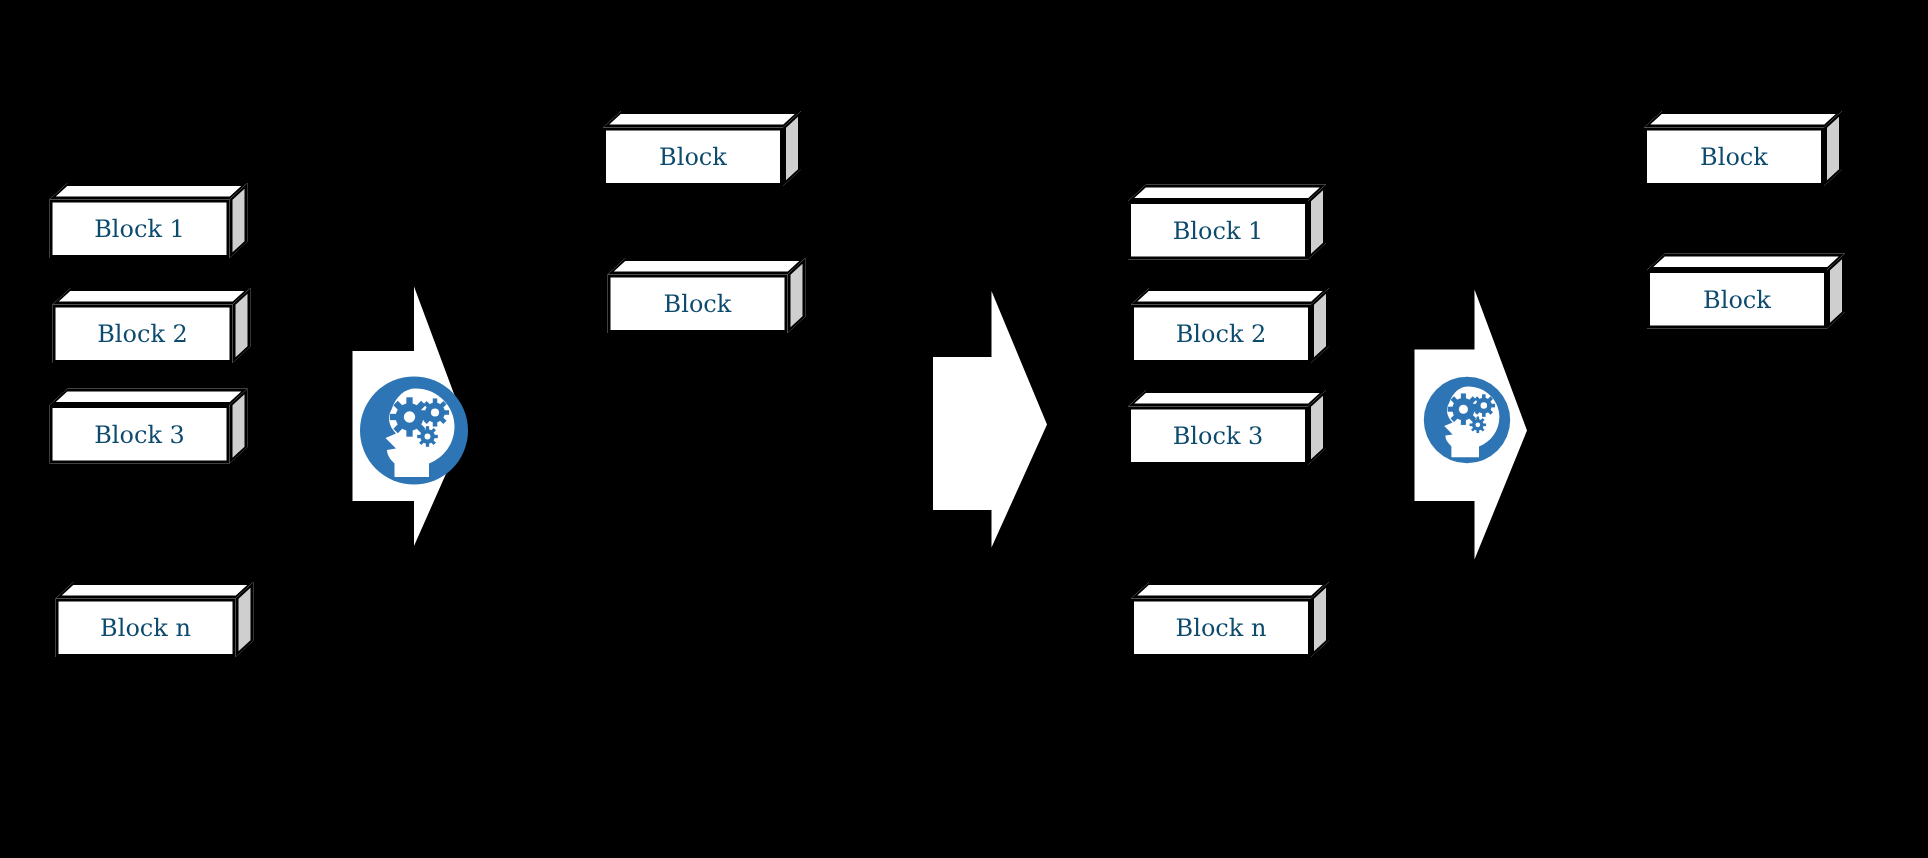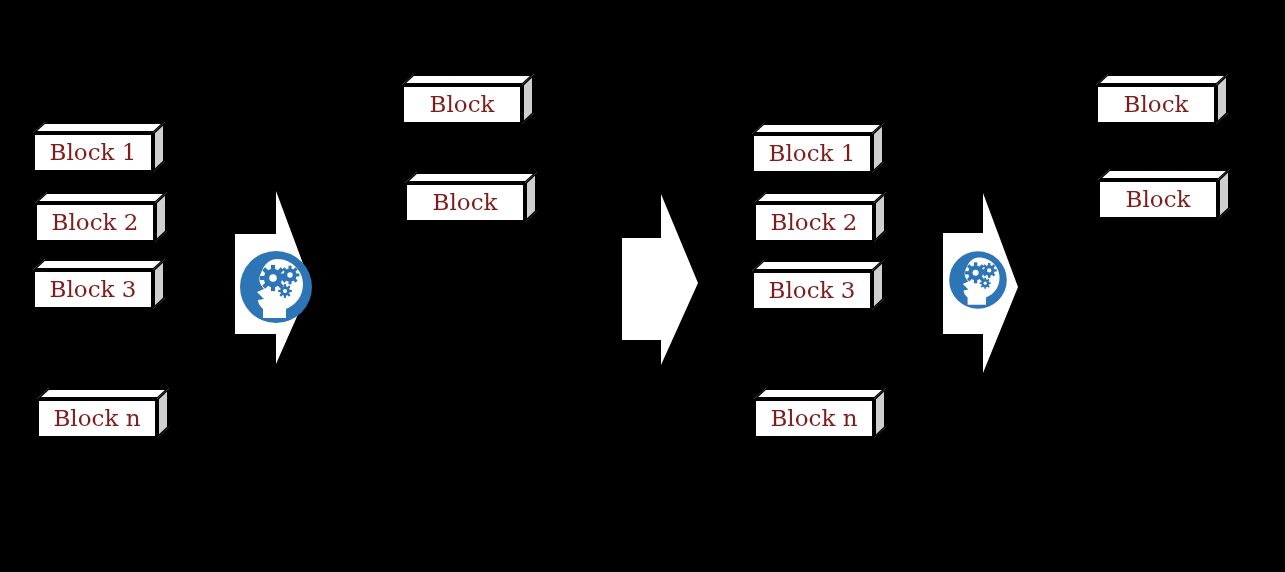--- a/index.html
+++ b/index.html
@@ -49,22 +49,22 @@
     left:0;top:11px;
     width:120px;height:39px;
     background:var(--block-face,#fff);
     border:2px solid var(--block-outline,#000);
     box-sizing:border-box;
     display:flex;
     align-items:center;
     justify-content:center;
   }
   .b-label{
-    font-size:23px;
-    color:#7f1d1d;
+    font-size:16px;
+    color:#0c4a6e;
     line-height:1;
     white-space:nowrap;
   }
   .arrow-poly{ fill:var(--arrow-fill,#fff); }
   .icon-circle{ fill:var(--icon-blue,#2e75b6); }
   .gear-body{ fill:var(--icon-blue,#2e75b6); }
 </style>
 </head>
 <body>
 

